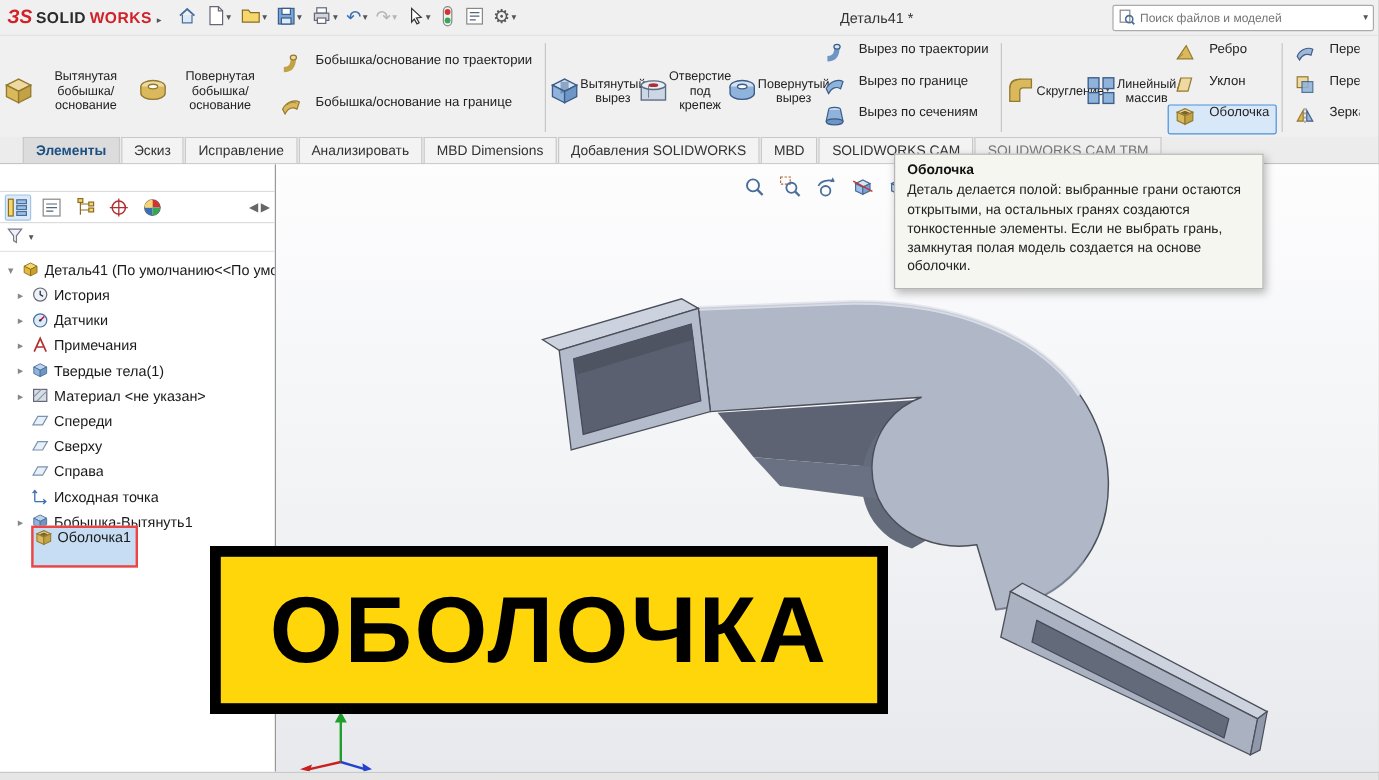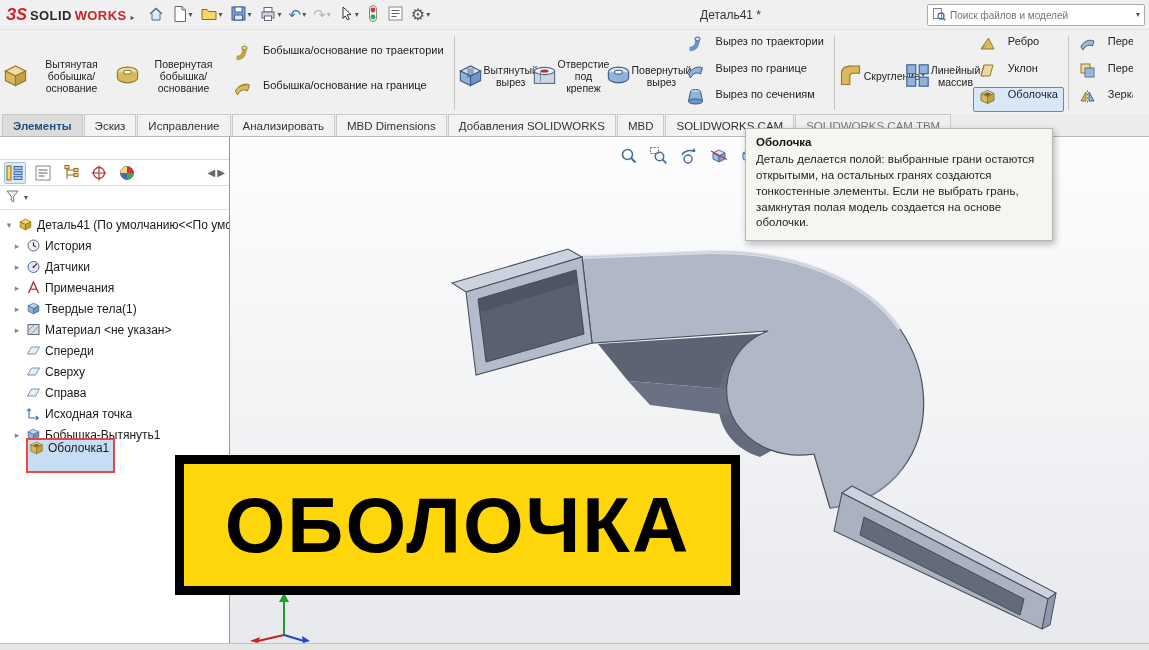--- a/index.html
+++ b/index.html
@@ -30,21 +30,21 @@
 .bigbtn.mid{width:67px}
 .bigbtn .lbl{line-height:12px;margin-top:2px}
 .stack{display:flex;flex-direction:column;justify-content:space-evenly;padding:1px 2px}
 .srow{display:flex;align-items:flex-start;gap:12px;height:25px;font-size:11px;padding:0 5px;white-space:nowrap;border:1px solid transparent;border-radius:2px;color:#222}
 .srow.hl{background:#d9e8f8;border-color:#4a90d9}
 .stack.clip{width:62px;overflow:hidden}
 .icon16{width:17px;height:17px;flex:0 0 17px;display:inline-flex}
 .icon26{width:27px;height:27px;display:inline-flex}
 
 
-.tabbar{height:23px;display:flex;align-items:flex-end;background:#ececec;border-bottom:1px solid #b9b9b9;padding-left:2px}
+.tabbar{height:23px;display:flex;align-items:flex-end;background:#ececec;border-bottom:1px solid #b9b9b9;padding-left:19px}
 .tab{height:22px;display:flex;align-items:center;padding:0 10px;font-size:11.5px;color:#333;border:1px solid #c9c9c9;border-bottom:none;background:#f3f3f3;margin-right:1px;white-space:nowrap}
 .tab.active{background:#dcdcdc;font-weight:bold;color:#1c4f82}
 .tab.ghost{color:#777;background:#efefef}
 
 
 .main{display:flex;height:506px;background:#fff}
 .panel{width:230px;flex:0 0 230px;background:#fff;border-right:1px solid #989898;display:flex;flex-direction:column}
 .panel-spacer{height:22px}
 .panel-tabs{height:27px;display:flex;align-items:center;gap:6px;padding:0 4px;border-top:1px solid #dcdcdc;border-bottom:1px solid #dcdcdc}
 .ptab{width:22px;height:22px;display:flex;align-items:center;justify-content:center;border-radius:2px}

